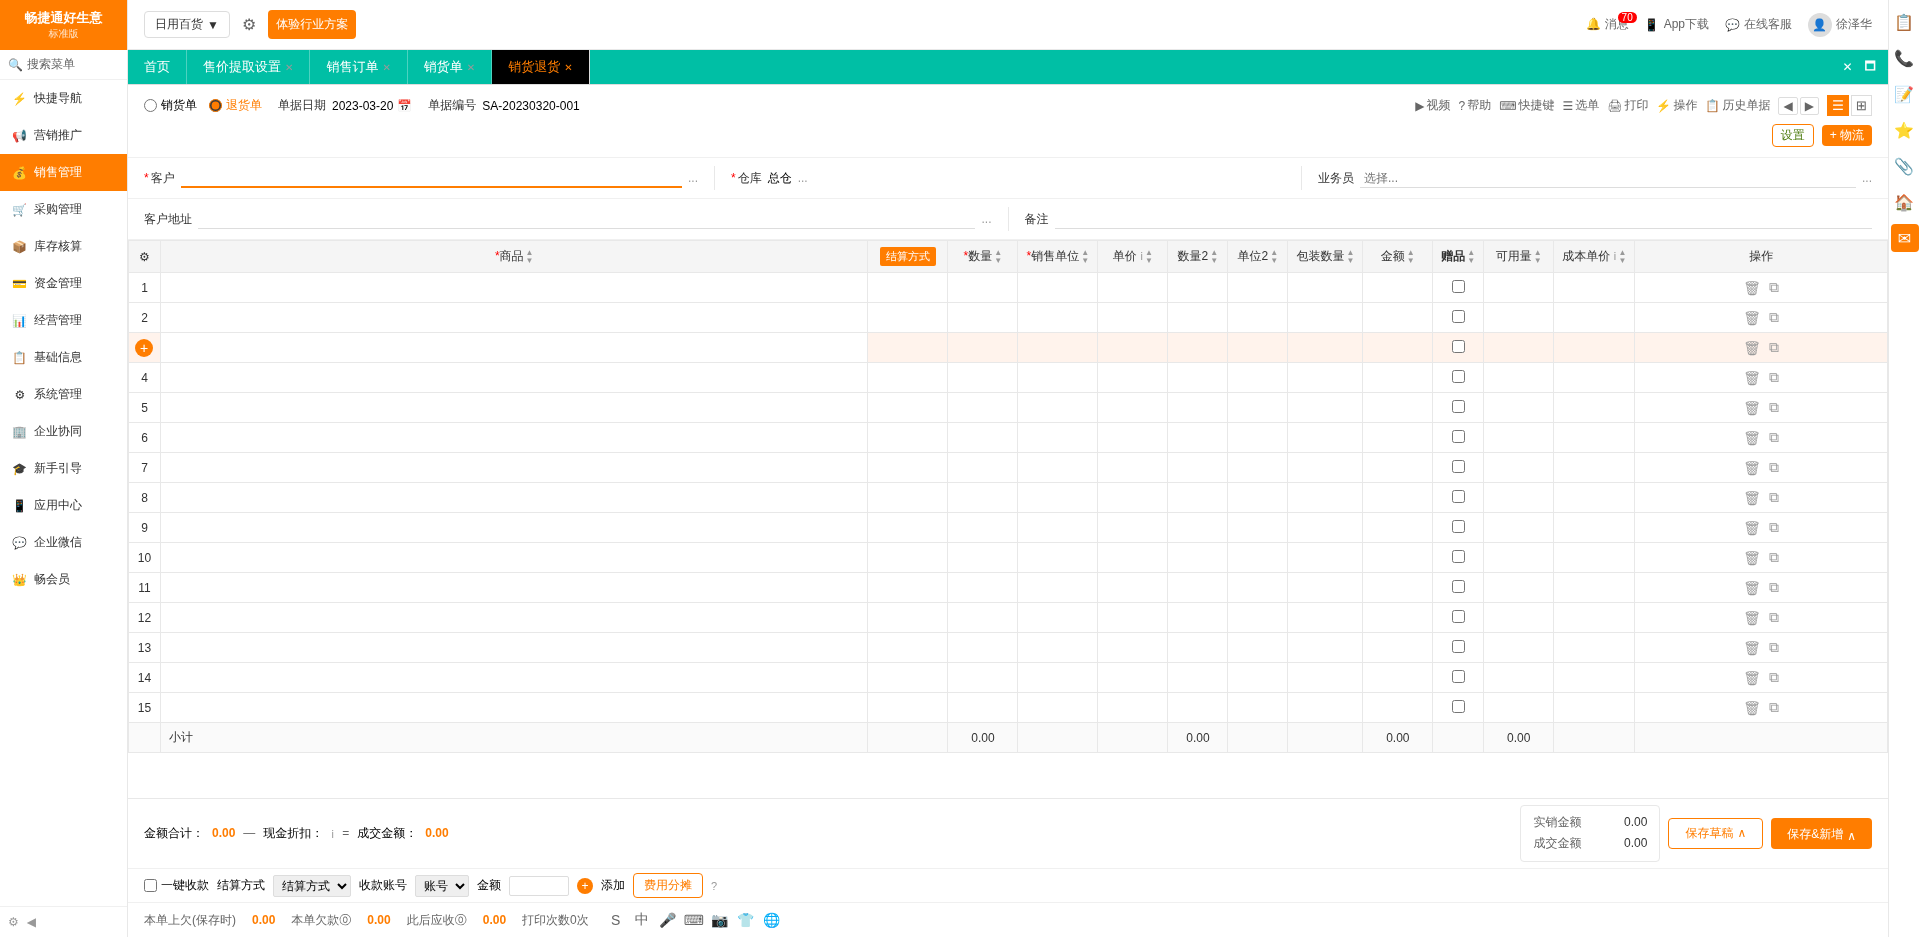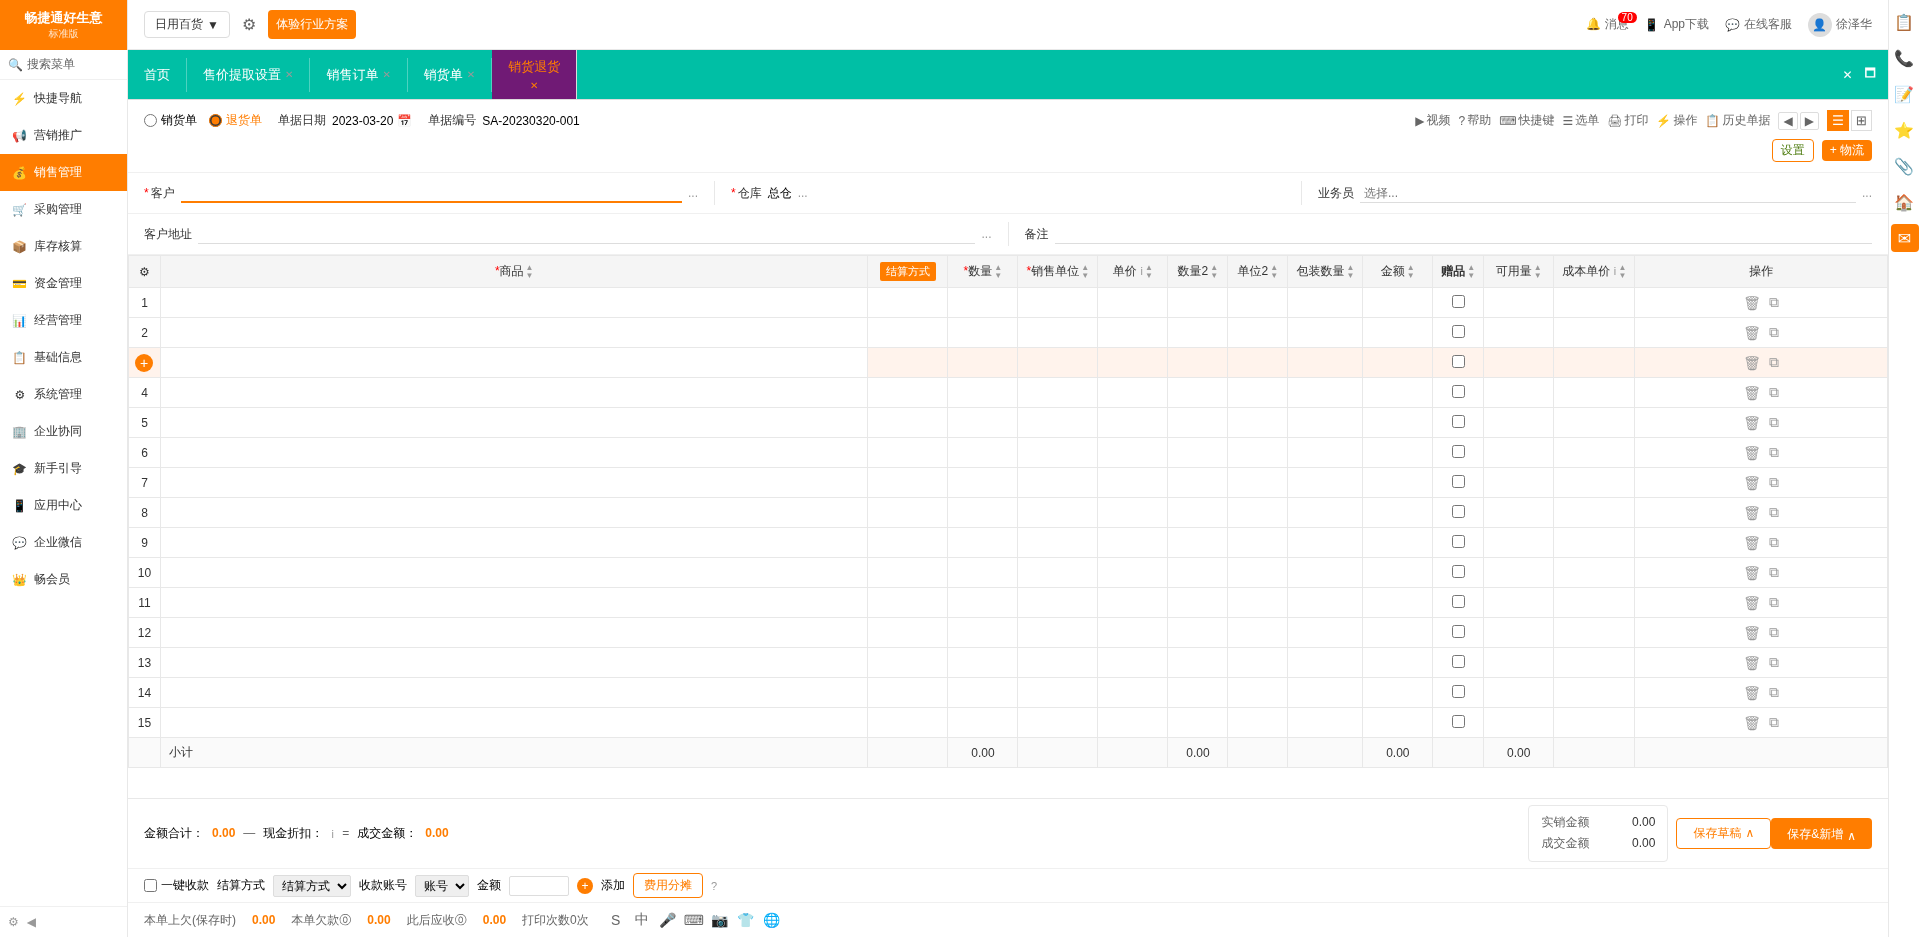--- a/index.html
+++ b/index.html
@@ -85,21 +85,21 @@
 
     
     .footer-area { border-top: 1px solid #e8e8e8; flex-shrink: 0; }
     .footer-row1 { display: flex; align-items: center; gap: 8px; padding: 6px 16px; font-size: 12px; }
     .footer-row2 { display: flex; align-items: center; gap: 8px; padding: 4px 16px; font-size: 12px; border-top: 1px solid #f0f0f0; }
     .footer-row3 { display: flex; align-items: center; justify-content: space-between; padding: 6px 16px; font-size: 12px; border-top: 1px solid #f0f0f0; }
     .footer-summary-right { background: #fff; border: 1px solid #e8e8e8; border-radius: 4px; padding: 6px 12px; font-size: 12px; line-height: 1.8; }
     .footer-summary-right .summary-row { display: flex; justify-content: space-between; gap: 16px; }
     .footer-summary-right .summary-label { color: #666; }
     .footer-summary-right .summary-val { color: #333; min-width: 50px; text-align: right; }
-    .footer-btns { display: flex; }
+    .footer-btns { display: flex; gap: 8px; }
     .save-draft-btn { border: 1px solid #ff7d00; color: #ff7d00; background: #fff; border-radius: 4px; padding: 6px 16px; cursor: pointer; font-size: 12px; display: flex; align-items: center; gap: 4px; }
     .save-new-btn { background: #ff7d00; color: #fff; border: none; border-radius: 4px; padding: 6px 16px; cursor: pointer; font-size: 12px; display: flex; align-items: flex-end; gap: 4px; }
     .footer-left-info { display: flex; align-items: center; gap: 16px; font-size: 12px; color: #666; }
     .minus-icon { color: #666; cursor: pointer; }
     .equals-icon { color: #666; }
     .cash-discount-input { border: 1px solid #ddd; border-radius: 2px; padding: 2px 6px; width: 60px; font-size: 12px; }
     .amount-value { color: #ff7d00; font-weight: bold; }
     .fee-split-btn { background: #fff; border: 1px solid #ff7d00; color: #ff7d00; border-radius: 4px; padding: 3px 10px; cursor: pointer; font-size: 12px; }
     .add-fee-btn { background: #ff7d00; color: #fff; border: none; border-radius: 50%; width: 16px; height: 16px; cursor: pointer; font-size: 12px; display: flex; align-items: center; justify-content: center; }
     .checkbox-label { display: flex; align-items: center; gap: 4px; cursor: pointer; }
@@ -236,21 +236,21 @@
       <span class="close-icon">✕</span>
     </div>
     <div class="tab" style="background:transparent;color:#fff;border-right:1px solid rgba(255,255,255,0.3);">
       <span>销售订单</span>
       <span class="close-icon">✕</span>
     </div>
     <div class="tab" style="background:transparent;color:#fff;border-right:1px solid rgba(255,255,255,0.3);">
       <span>销货单</span>
       <span class="close-icon">✕</span>
     </div>
-    <div class="tab active" style="background:#701a75;color:#ff7d00;border-bottom:none;flex-direction:column;">
+    <div class="tab active" style="background:#000000;color:#ff7d00;border-bottom:none;">
       <span>销货退货</span>
       <span class="close-icon" style="color:#ff7d00;">✕</span>
     </div>
     <div class="tab-actions">
       <span class="tab-action-btn" style="color:#fff;">✕</span>
       <span class="tab-action-btn" style="color:#fff;">🗖</span>
     </div>
   </div>
 
   <div class="doc-area">

